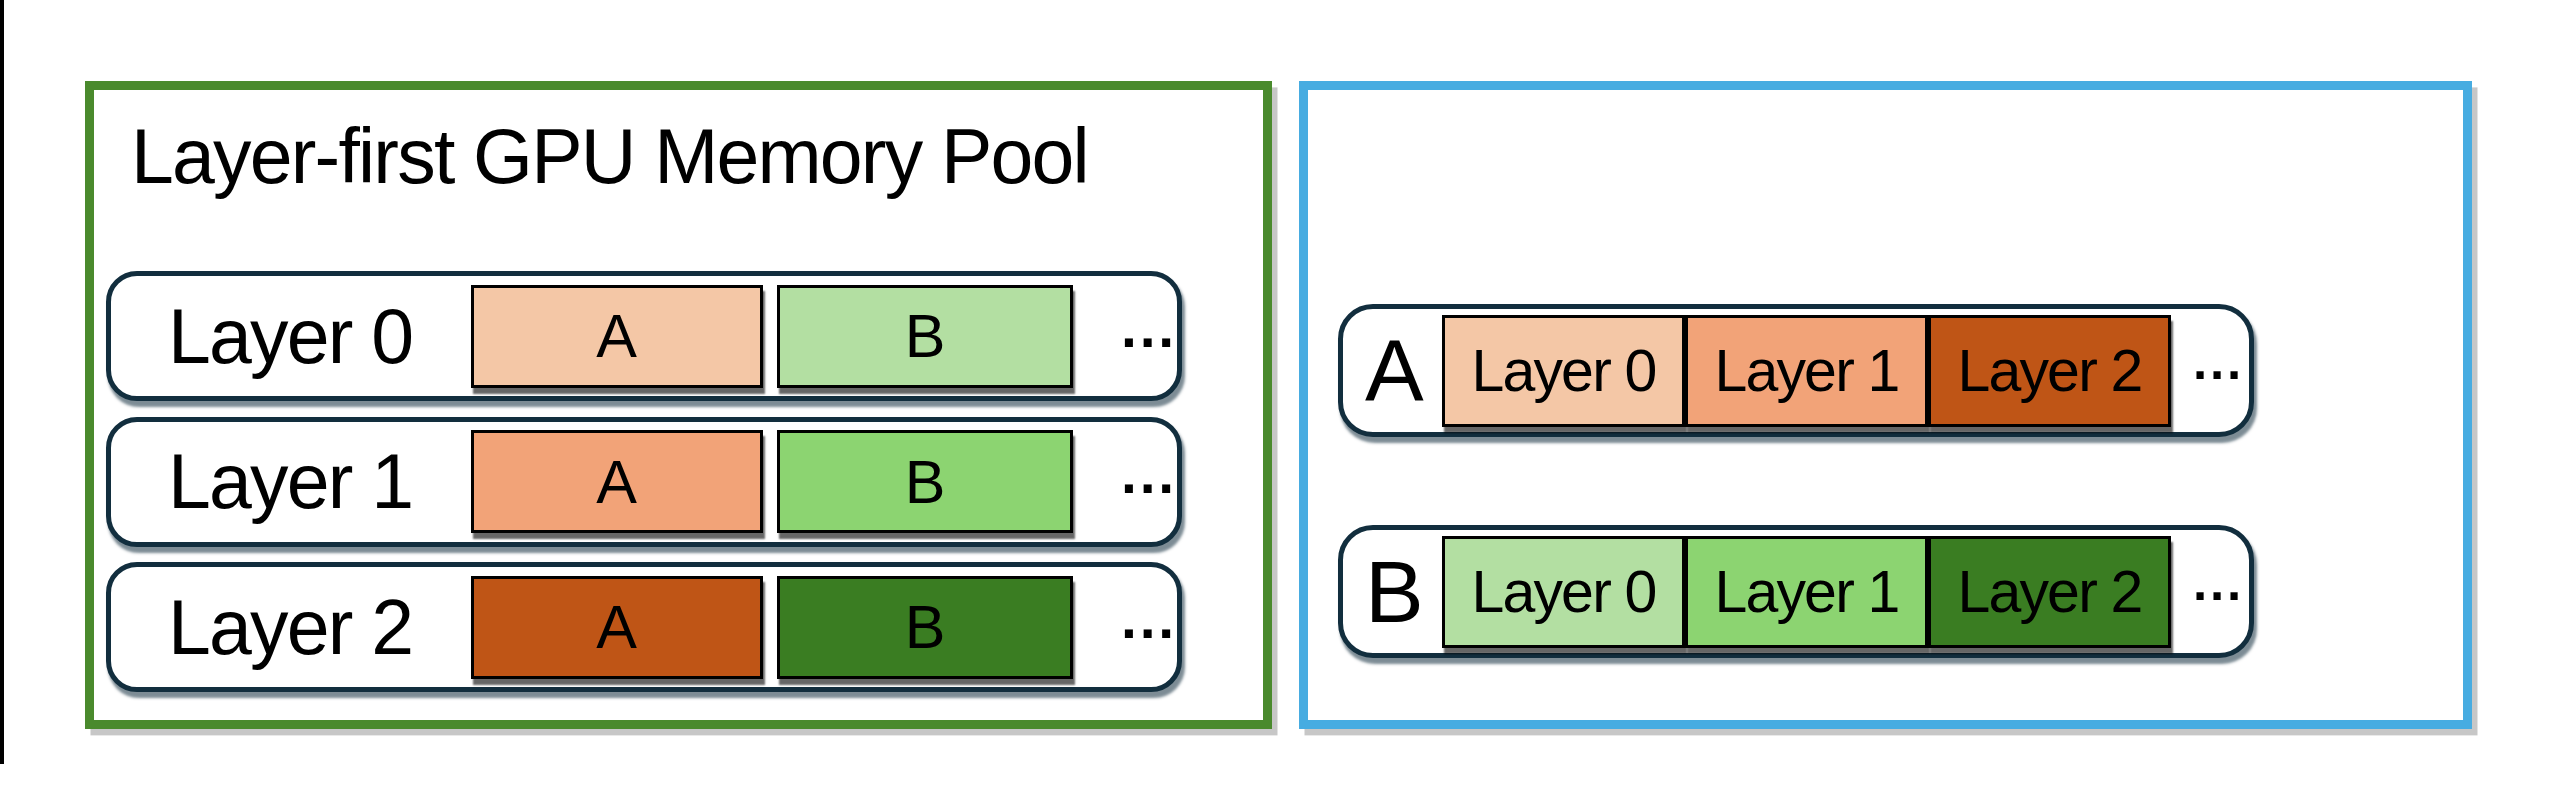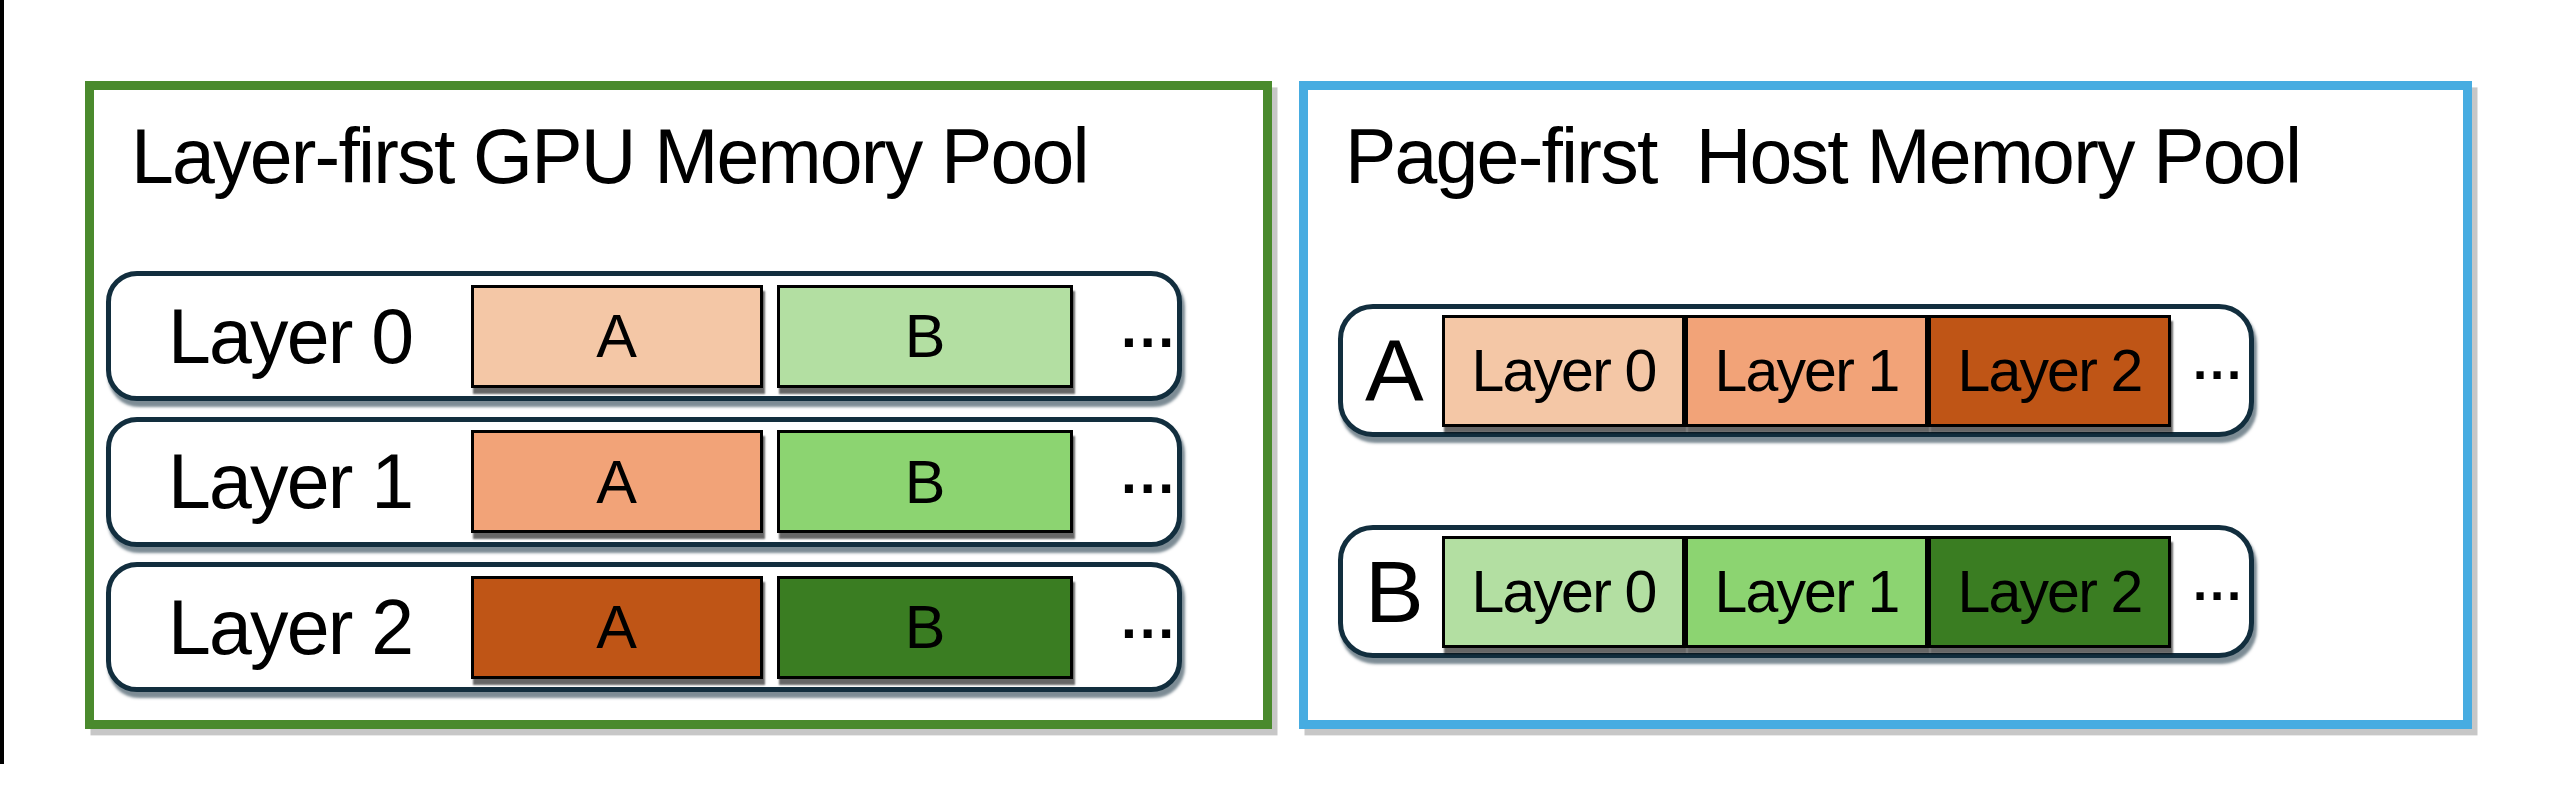--- a/index.html
+++ b/index.html
@@ -100,21 +100,20 @@
         <span class="lrow-label">Layer 2</span>
         <span class="block lblock" style="background-color: rgb(191, 85, 22);">A</span>
         <span class="block lblock lblock-b" style="background-color: rgb(58, 125, 34);">B</span>
         <span class="dots">...</span>
       </div>
 
     </div>
   </section>
 
   <section class="panel panel-blue">
-    <h2 class="panel-title">Page-first  Host Memory Pool</h2>
 
     <div class="rrow rrow-a">
       <span class="rrow-letter">A</span>
       <span class="block-group">
         <span class="block rblock" style="background-color: rgb(244, 199, 166);">Layer 0</span>
         <span class="block rblock" style="background-color: rgb(242, 163, 120);">Layer 1</span>
         <span class="block rblock" style="background-color: rgb(191, 85, 22);">Layer 2</span>
       </span>
       <span class="dots">...</span>
     </div>

